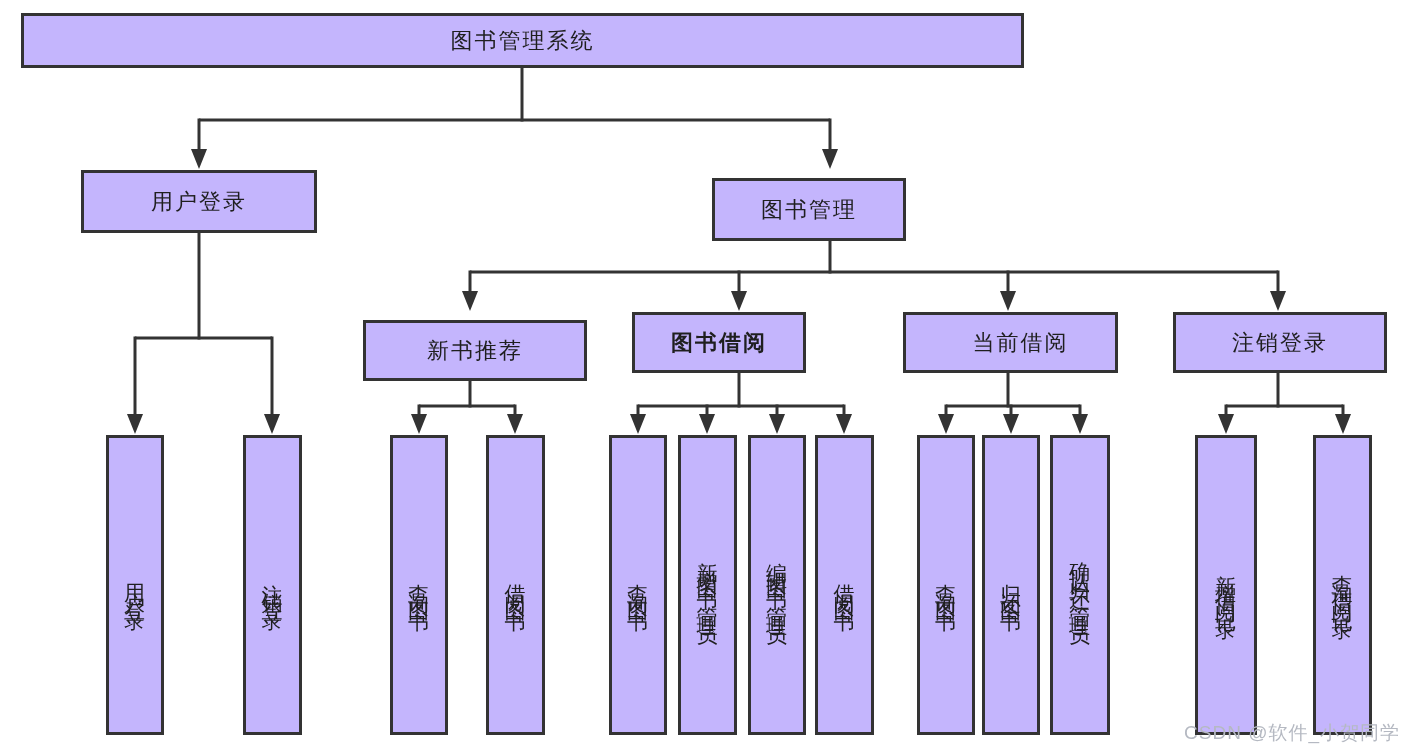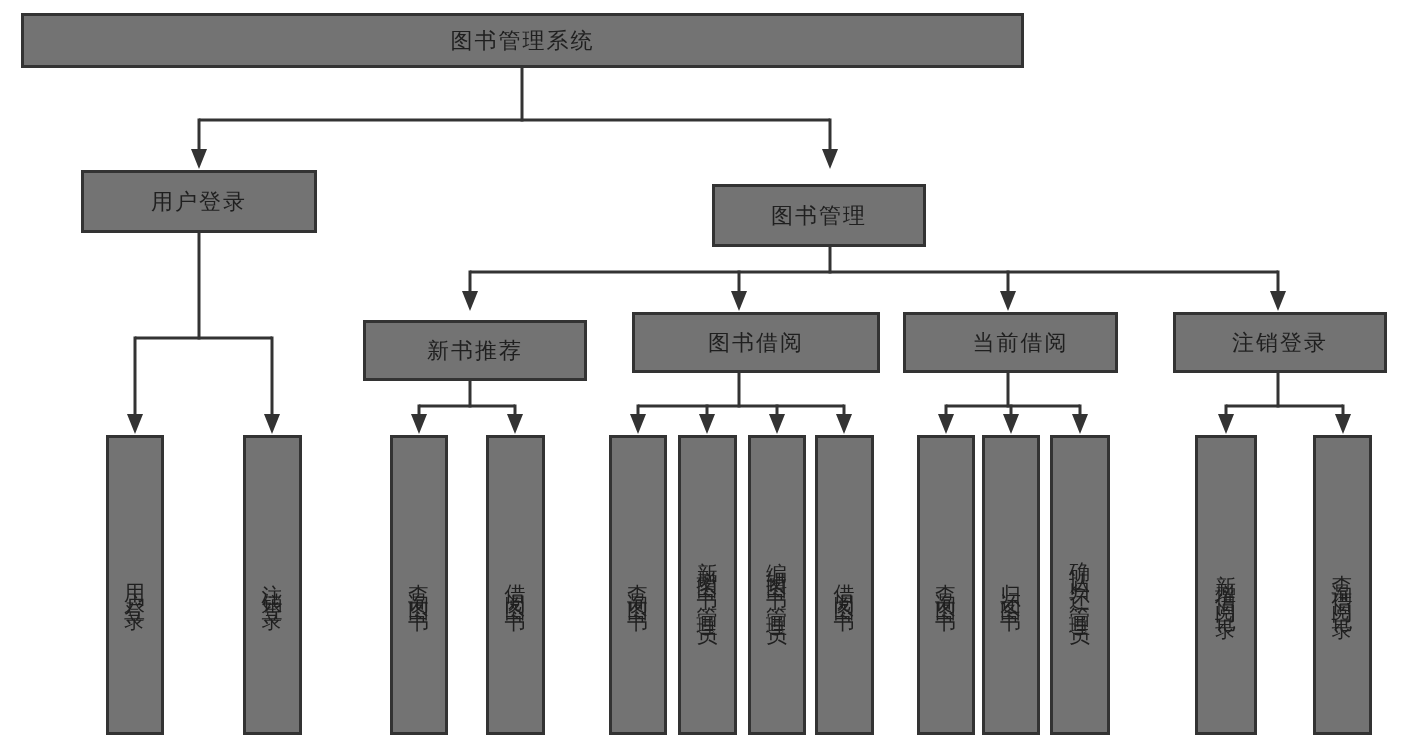--- a/index.html
+++ b/index.html
@@ -11,21 +11,21 @@
   html,body{margin:0;padding:0;}
   body{
     width:1405px;height:747px;position:relative;overflow:hidden;
     background:var(--bg);
     font-family:"Liberation Sans","DejaVu Sans",sans-serif;
   }
   .canvas{position:absolute;inset:0;}
   svg.connectors{position:absolute;left:0;top:0;}
   .box{
     position:absolute;box-sizing:border-box;
-    border:3px solid var(--line);background:#737373;
+    border:3px solid var(--line);background:#c4b5fd;
     display:flex;align-items:center;justify-content:center;
     color:var(--text);
   }
   .hbox{font-size:22px;letter-spacing:2px;white-space:nowrap;}
   .leaf{top:435px;height:300px;}
   .leaf .vtext{
     writing-mode:vertical-rl;
     font-size:21px;letter-spacing:9px;line-height:1.1;
     color:var(--text);
   }
@@ -123,24 +123,24 @@
       <polygon points="1072,414 1088,414 1080,434"></polygon>
 
       <polygon points="1218,414 1234,414 1226,434"></polygon>
       <polygon points="1335,414 1351,414 1343,434"></polygon>
     </g>
   </svg>
 
   <div class="box hbox" style="left:21px;top:13px;width:1003px;height:55px;">图书管理系统</div>
 
   <div class="box hbox" style="left:81px;top:170px;width:236px;height:63px;">用户登录</div>
-  <div class="box hbox" style="left:712px;top:184px;width:214px;height:63px;text-align:right;">图书管理</div>
+  <div class="box hbox" style="left:712px;top:178px;width:194px;height:63px;text-align:right;">图书管理</div>
 
   <div class="box hbox" style="left:363px;top:320px;width:224px;height:61px;">新书推荐</div>
-  <div class="box hbox" style="left:632px;top:312px;width:248px;height:61px;">图书借阅</div>
+  <div class="box hbox" style="left:632px;top:312px;width:174px;height:61px;font-weight:bold;">图书借阅</div>
   <div class="box hbox" style="left:903px;top:312px;width:215px;height:61px;padding-left:20px;">当前借阅</div>
   <div class="box hbox" style="left:1173px;top:312px;width:214px;height:61px;">注销登录</div>
 
   <div class="box leaf" style="left:106px;width:58px;">
     <span class="vtext">用户登录</span>
   </div>
   <div class="box leaf" style="left:243px;width:59px;">
     <span class="vtext">注销登录</span>
   </div>
 
@@ -174,14 +174,15 @@
     <span class="vtext">确认归还（管理员）</span>
   </div>
 
   <div class="box leaf" style="left:1195px;width:62px;">
     <span class="vtext">新增借阅记录</span>
   </div>
   <div class="box leaf" style="left:1313px;width:59px;">
     <span class="vtext">查询借阅记录</span>
   </div>
 
+  <div class="watermark">CSDN @软件_小贺同学</div>
 
 </div>
 
 </body></html>

